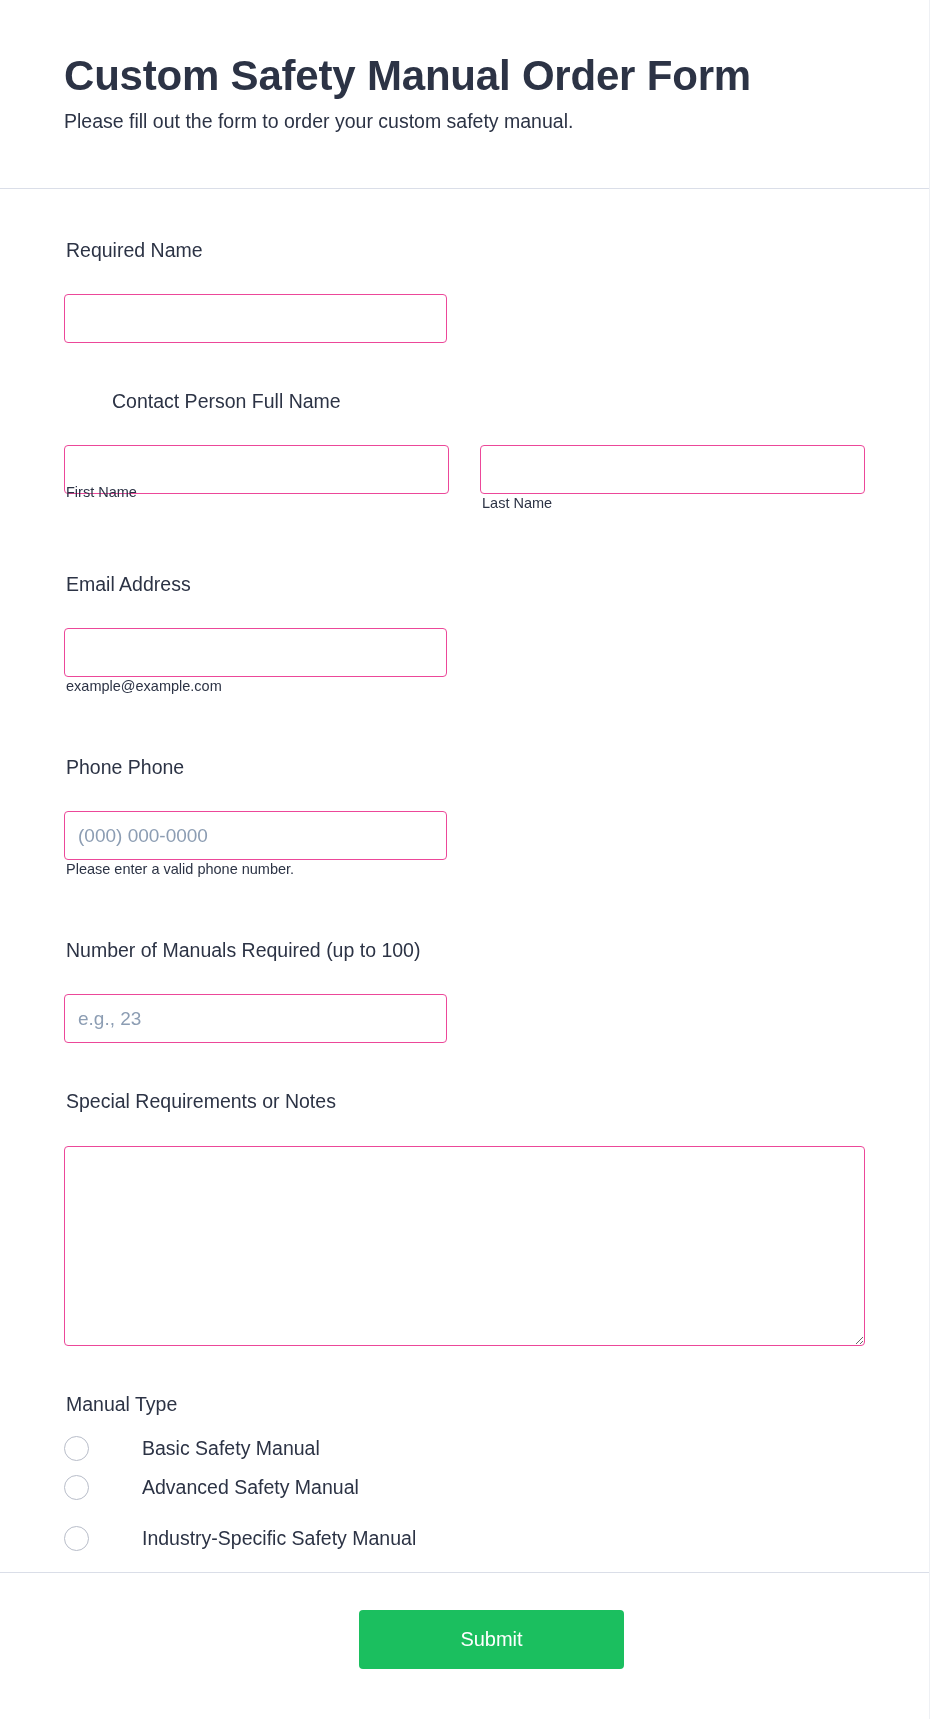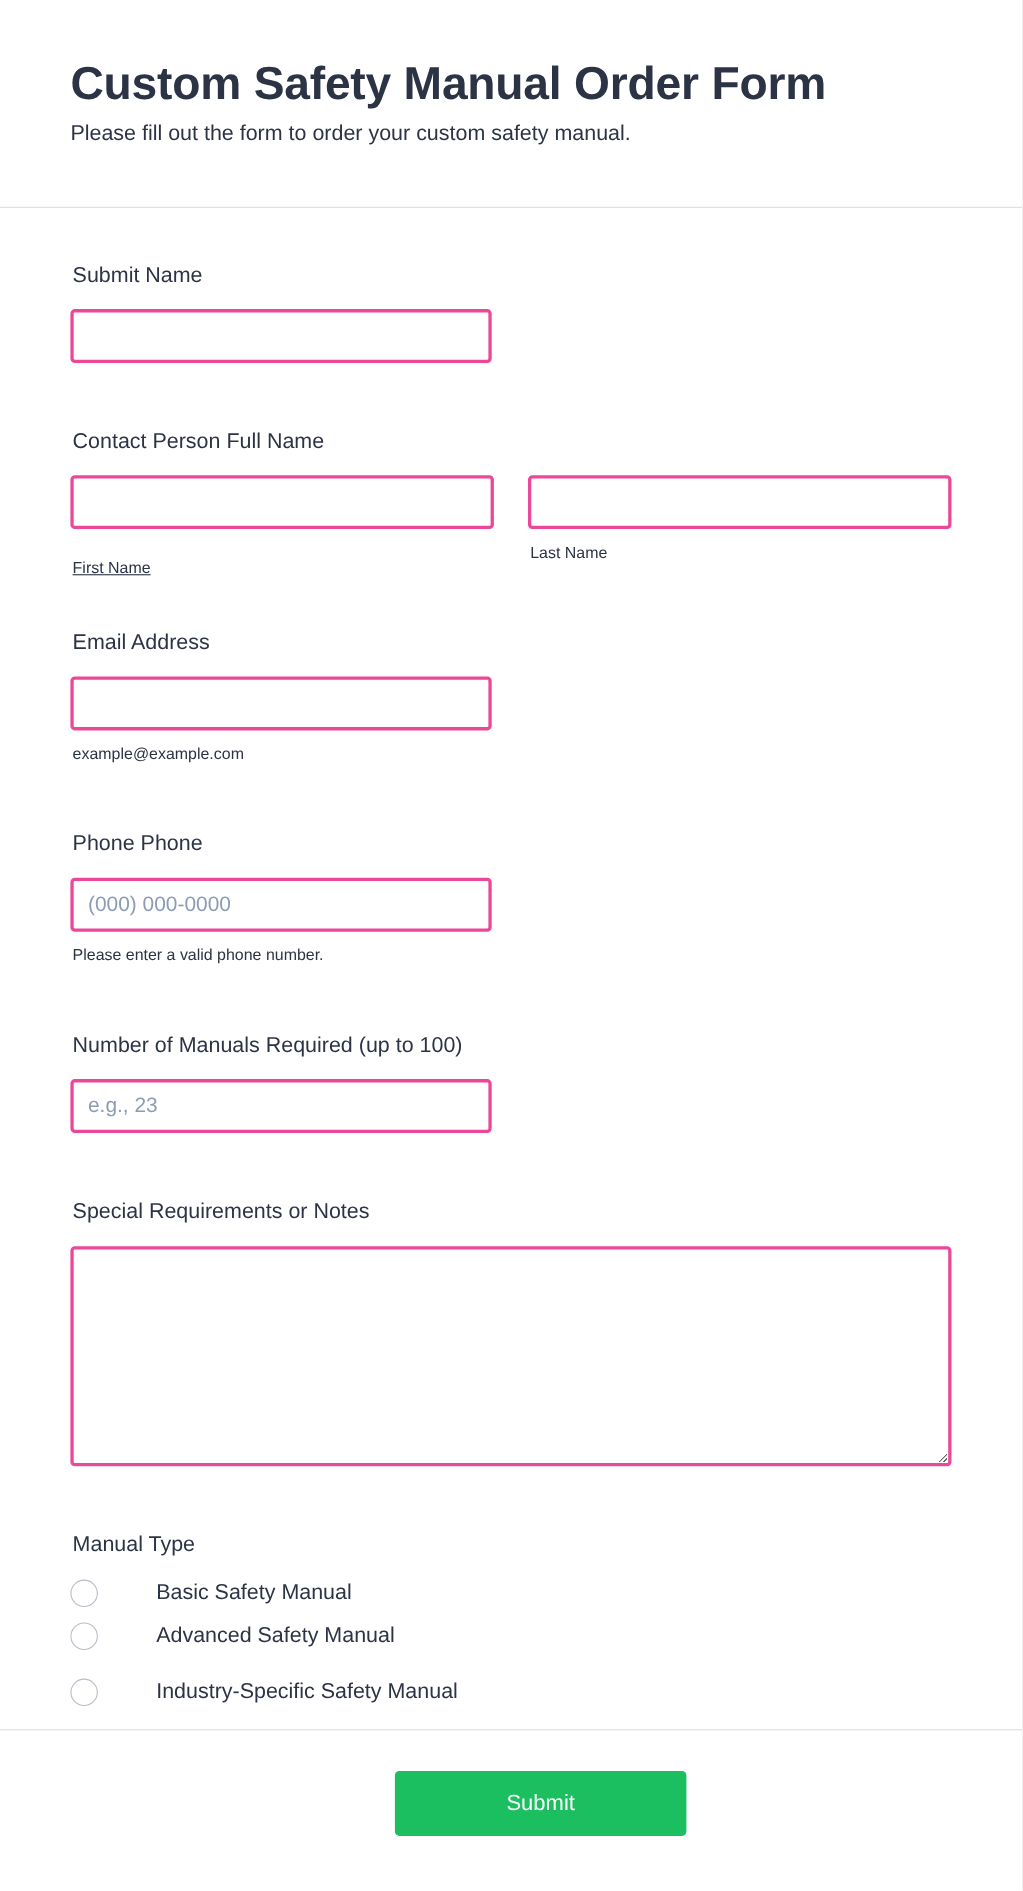--- a/index.html
+++ b/index.html
@@ -3,44 +3,44 @@
 <meta charset="utf-8">
 <style>
   * { box-sizing: border-box; margin: 0; padding: 0; }
   html, body { width: 930px; height: 1719px; background: #ffffff; overflow: hidden; }
   body { font-family: "Liberation Sans", "DejaVu Sans", sans-serif; color: #2c3345; position: relative; }
   .abs { position: absolute; }
   .title { left: 64px; top: 52px; font-size: 42px; font-weight: 700; color: #2c3345; white-space: nowrap; letter-spacing: -0.2px; }
   .subtitle { left: 64px; top: 110px; font-size: 19.5px; color: #2c3345; white-space: nowrap; }
   .divider { left: 0; width: 930px; height: 1px; background: #dadee8; }
   .label { left: 66px; font-size: 19.5px; font-weight: 500; color: #2c3345; white-space: nowrap; }
-  .input { height: 49px; border: 3px solid #ec4899; border-radius: 4px; background: #fff; font-family: "Liberation Sans", "DejaVu Sans", sans-serif; font-size: 19px; padding: 0 13px; color: #2c3345; outline: none; }
+  .input { height: 49px; border: 1px solid #ec4899; border-radius: 4px; background: #fff; font-family: "Liberation Sans", "DejaVu Sans", sans-serif; font-size: 19px; padding: 0 13px; color: #2c3345; outline: none; margin-top: 13px; }
   .input::placeholder { color: #8c9db3; }
   .sub { font-size: 14.5px; color: #2c3345; white-space: nowrap; }
   textarea.input { resize: both; padding: 10px 13px; }
   .radio-row { left: 64px; display: flex; align-items: center; height: 26px; cursor: pointer; gap: 40px; }
   .radio { width: 25px; height: 25px; border: 1.5px solid #b8bdc9; border-radius: 50%; background: #fff; flex: none; }
   .radio-label { margin-left: 13px; font-size: 19.5px; color: #2c3345; white-space: nowrap; }
   .submit { left: 359px; top: 1610px; width: 265px; height: 59px; background: #1bbf5f; border: none; border-radius: 4px; color: #ffffff; font-family: "Liberation Sans", "DejaVu Sans", sans-serif; font-size: 20px; cursor: pointer; }
   .right-edge { right: 0; top: 0; width: 1px; height: 1719px; background: #eef0f4; }
 </style>
 </head>
 <body>
 
 <div class="abs title">Custom Safety Manual Order Form</div>
 <div class="abs subtitle">Please fill out the form to order your custom safety manual.</div>
 <div class="abs divider" style="top:188px;"></div>
 
-<label class="abs label" style="top:239px;">Submit Name</label>
+<label class="abs label" style="top:239px;">Required Name</label>
 <input class="abs input" style="left: 64px; top: 281px; width: 383px;" type="text" placeholder="">
 
-<label class="abs label" style="top:390px;">Contact Person Full Name</label>
+<label class="abs label" style="top:390px;margin-left:46px;">Contact Person Full Name</label>
 <input class="abs input" style="left: 64px; top: 432px; width: 385px;" type="text" placeholder="">
 <input class="abs input" style="left: 480px; top: 432px; width: 385px;" type="text" placeholder="">
-<div class="abs sub" style="left:66px; top:509px;text-decoration:underline;">First Name</div>
+<div class="abs sub" style="left:66px; top:484px;">First Name</div>
 <div class="abs sub" style="left:482px; top:495px;">Last Name</div>
 
 <label class="abs label" style="top:573px;">Email Address</label>
 <input class="abs input" style="left: 64px; top: 615px; width: 383px;" type="email" placeholder="">
 <div class="abs sub" style="left:66px; top:678px;">example@example.com</div>
 
 <label class="abs label" style="top:756px;">Phone Phone</label>
 <input class="abs input" style="left: 64px; top: 798px; width: 383px;" type="tel" placeholder="(000) 000-0000">
 <div class="abs sub" style="left:66px; top:861px;">Please enter a valid phone number.</div>
 

